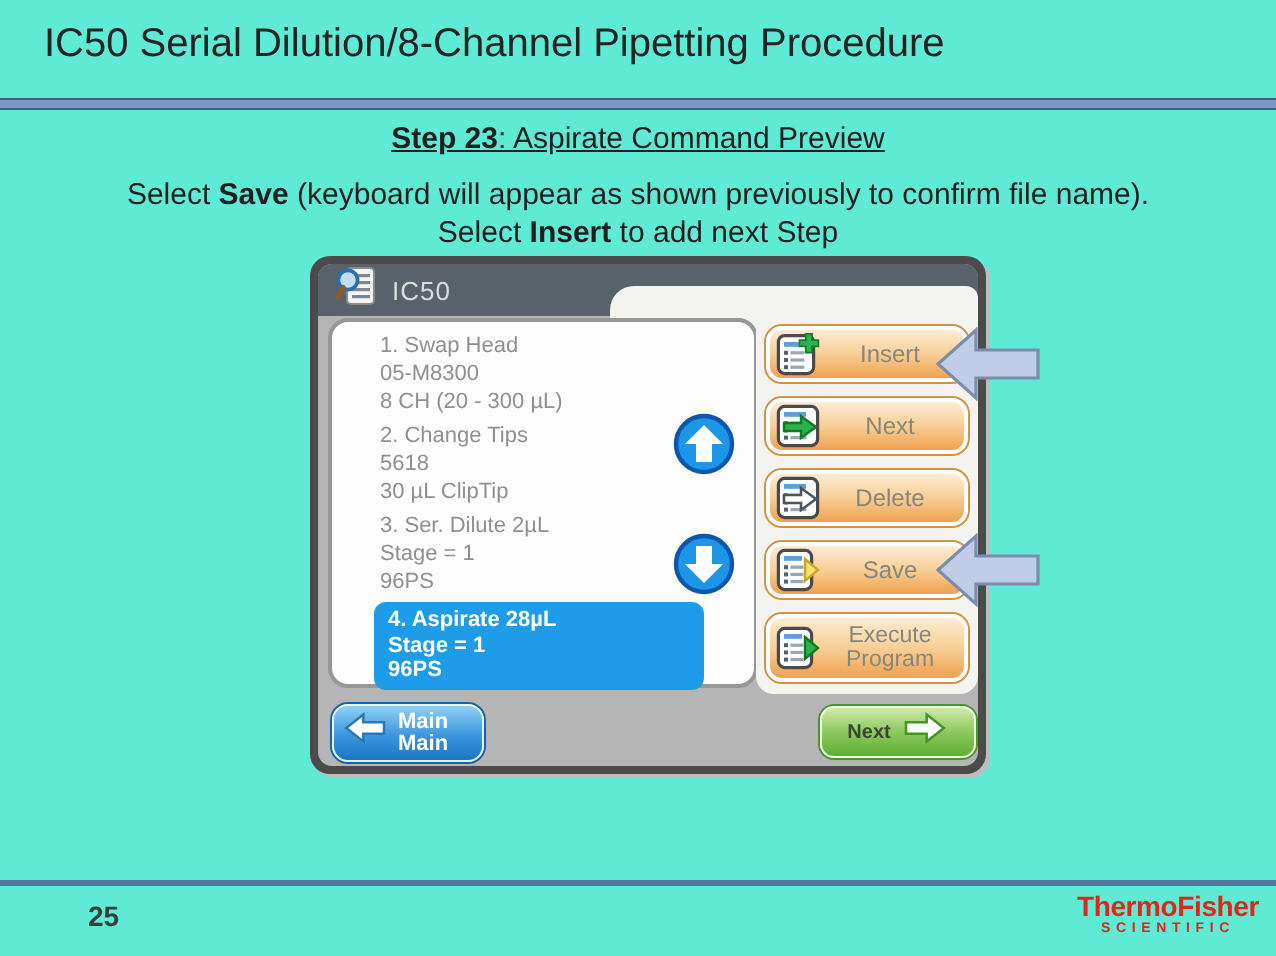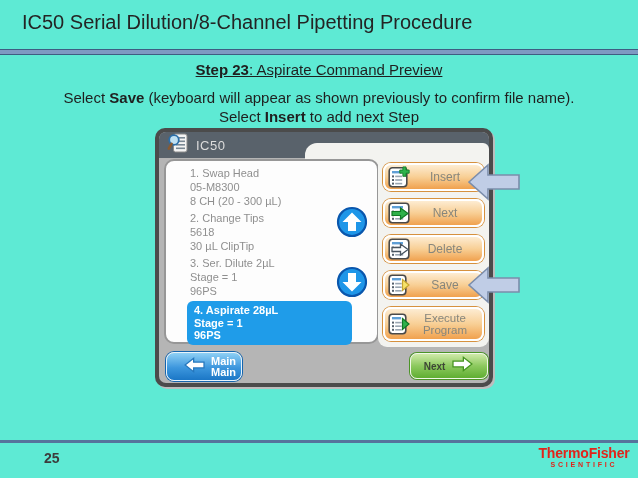--- a/index.html
+++ b/index.html
@@ -50,21 +50,21 @@
               background:linear-gradient(180deg,#fdecd2 0%,#f8cf95 50%,#f0a14e 100%);
               padding:0 2px;box-sizing:border-box;cursor:pointer;}
   .action-btn.tall{height:34px;}
   .action-icon{flex:none;width:22px;height:22px;margin-left:1px;}
   .action-label{flex:1;text-align:center;color:#87867c;font-size:12px;line-height:12px;}
 
   
   .main-menu{position:absolute;left:7px;top:220px;width:76px;height:29px;border-radius:8px;
              border:1px solid #e8f4fc;box-shadow:0 0 0 1px #1565ae;
              background:linear-gradient(180deg,#8ed0f5 0%,#3c96dd 55%,#1b77c6 100%);
-             display:flex;align-items:center;padding:0 16px;box-sizing:border-box;cursor:pointer;}
+             display:flex;align-items:center;padding:0 4px;box-sizing:border-box;cursor:pointer;}
   .main-menu-label{margin-left:4px;color:#ffffff;font-weight:bold;font-size:11px;line-height:11px;}
   .next-btn{position:absolute;left:251px;top:221px;width:78px;height:26px;border-radius:7px;
             border:1px solid #f0f8e8;box-shadow:0 0 0 1px #4b9427;
             background:linear-gradient(180deg,#cfe9a8 0%,#8cc95e 50%,#5fae32 100%);
             display:flex;align-items:center;justify-content:center;gap:5px;box-sizing:border-box;cursor:pointer;}
   .next-label{color:#3e4636;font-weight:bold;font-size:10px;}
 
   
   .callout{position:absolute;width:52px;height:38px;z-index:5;}
   .callout-insert{left:468px;top:163px;}

